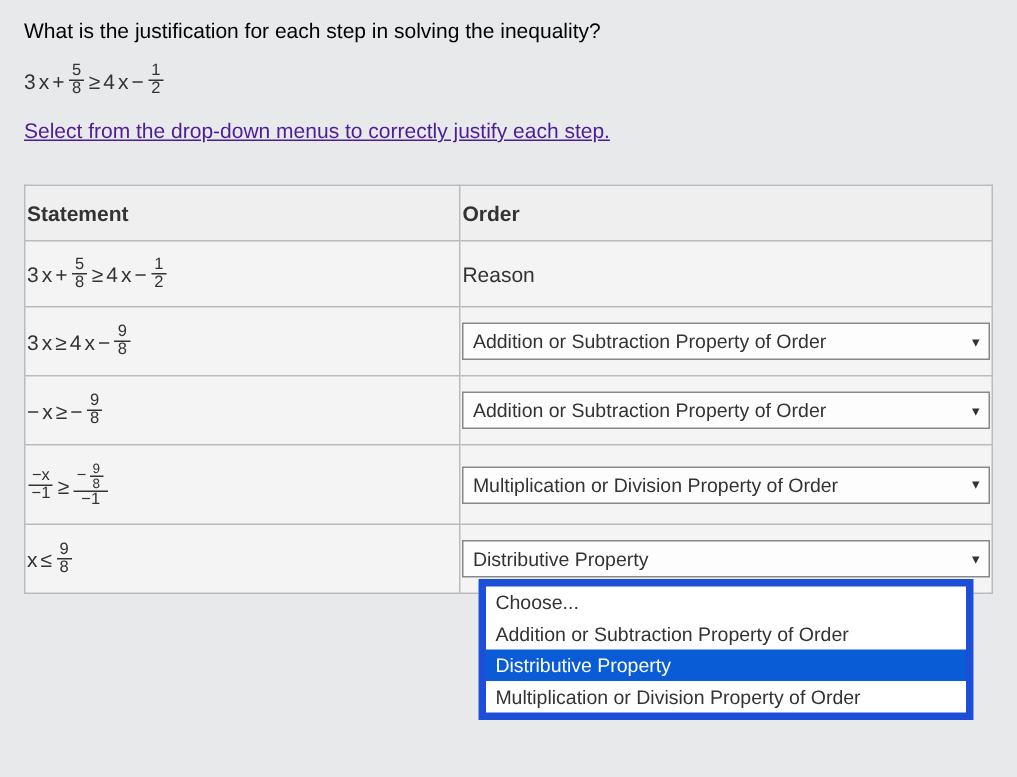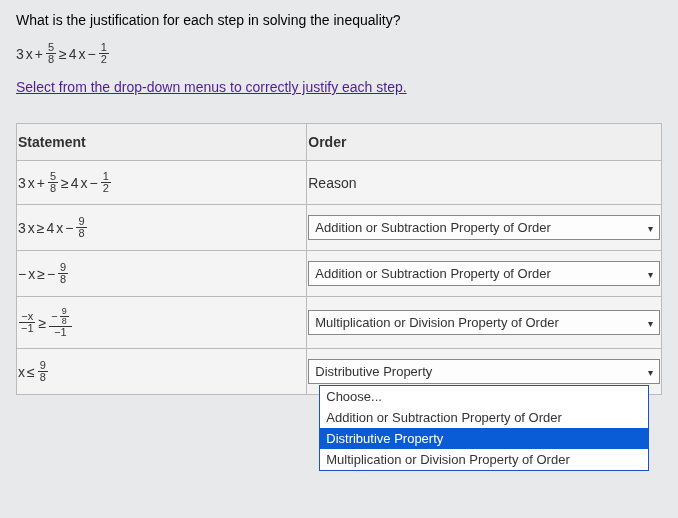--- a/index.html
+++ b/index.html
@@ -51,21 +51,21 @@
     transform: translateY(-50%);
     font-size: 10px;
     color: #333;
   }
   .dropdown-panel {
     position: absolute;
     left: 12px;
     right: 12px;
     top: 36px;
     background: #fff;
-    border: 1px solid #1d4ed8;
+    border: 5px solid #1d4ed8;
     z-index: 10;
   }
   .dropdown-option {
     padding: 3px 6px;
     font-size: 13px;
     cursor: pointer;
   }
   .dropdown-option.highlighted {
     background: #0a5cd6;
     color: #fff;

